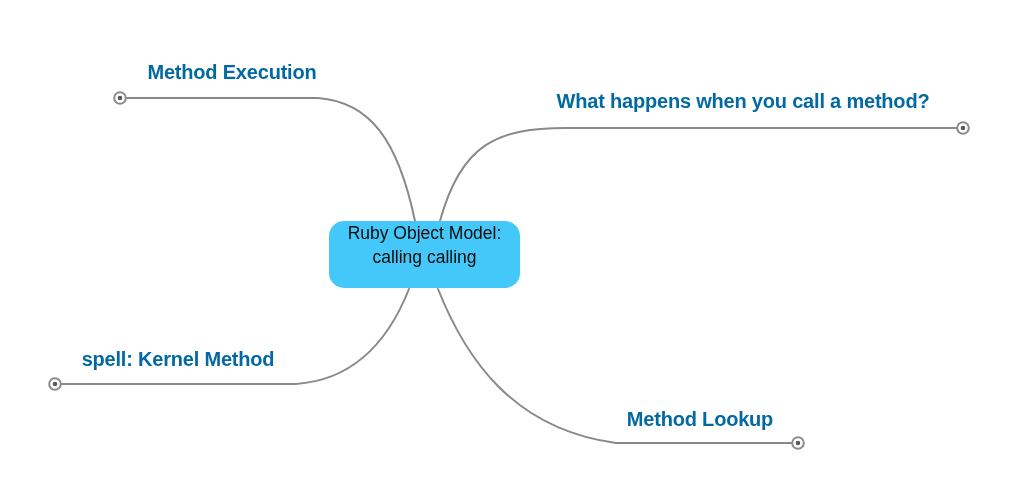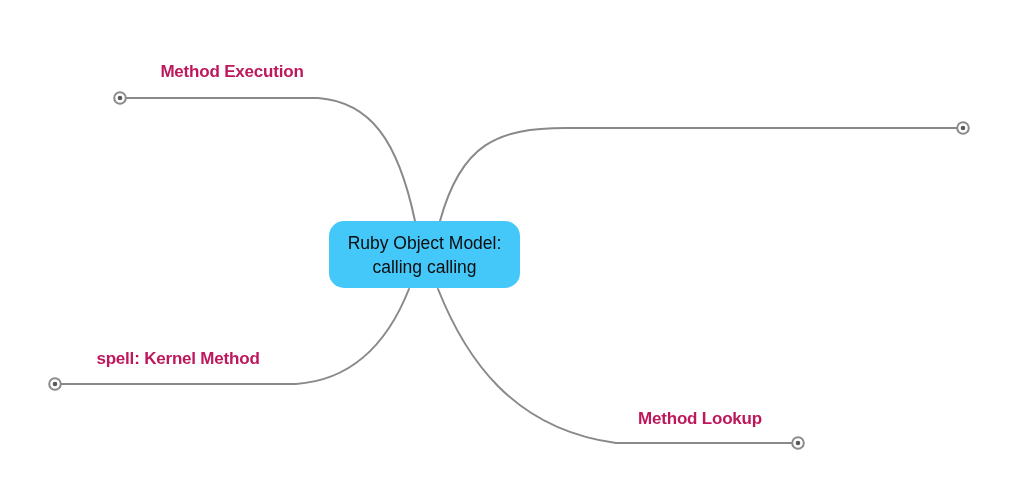--- a/index.html
+++ b/index.html
@@ -28,37 +28,37 @@
   .ep-outer {
     fill: #ffffff;
     stroke-width: 2;
   }
   .root-rect {
     cursor: pointer;
   }
   .branch-label {
     position: absolute;
     transform: translate(-50%, -50%);
-    font-size: 17px;
+    font-size: 20px;
     font-weight: 700;
     letter-spacing: -0.2px;
-    color: #be185d;
+    color: #0369a1;
     white-space: nowrap;
     cursor: pointer;
   }
   .root-label {
     position: absolute;
     left: 329px;
     top: 221px;
     width: 191px;
     height: 67px;
     display: flex;
     flex-direction: column;
     align-items: center;
-    justify-content: center;
+    justify-content: flex-start;
     font-size: 17.5px;
     font-weight: 400;
     line-height: 24px;
     color: #0c0c0c;
     text-align: center;
     cursor: pointer;
   }
 </style>
 </head>
 <body>
@@ -92,18 +92,19 @@
     </g>
   </svg>
 
   <div class="root-label">
     <div>Ruby Object Model:</div>
     <div>calling calling</div>
   </div>
 
   <div class="branch-label" style="left:232px; top:72px;">Method Execution</div>
 
+  <div class="branch-label" style="left:743px; top:101px;">What happens when you call a method?</div>
 
   <div class="branch-label" style="left:178px; top:359px;">spell: Kernel Method</div>
 
   <div class="branch-label" style="left:700px; top:419px;">Method Lookup</div>
 
 </div>
 
 </body></html>

